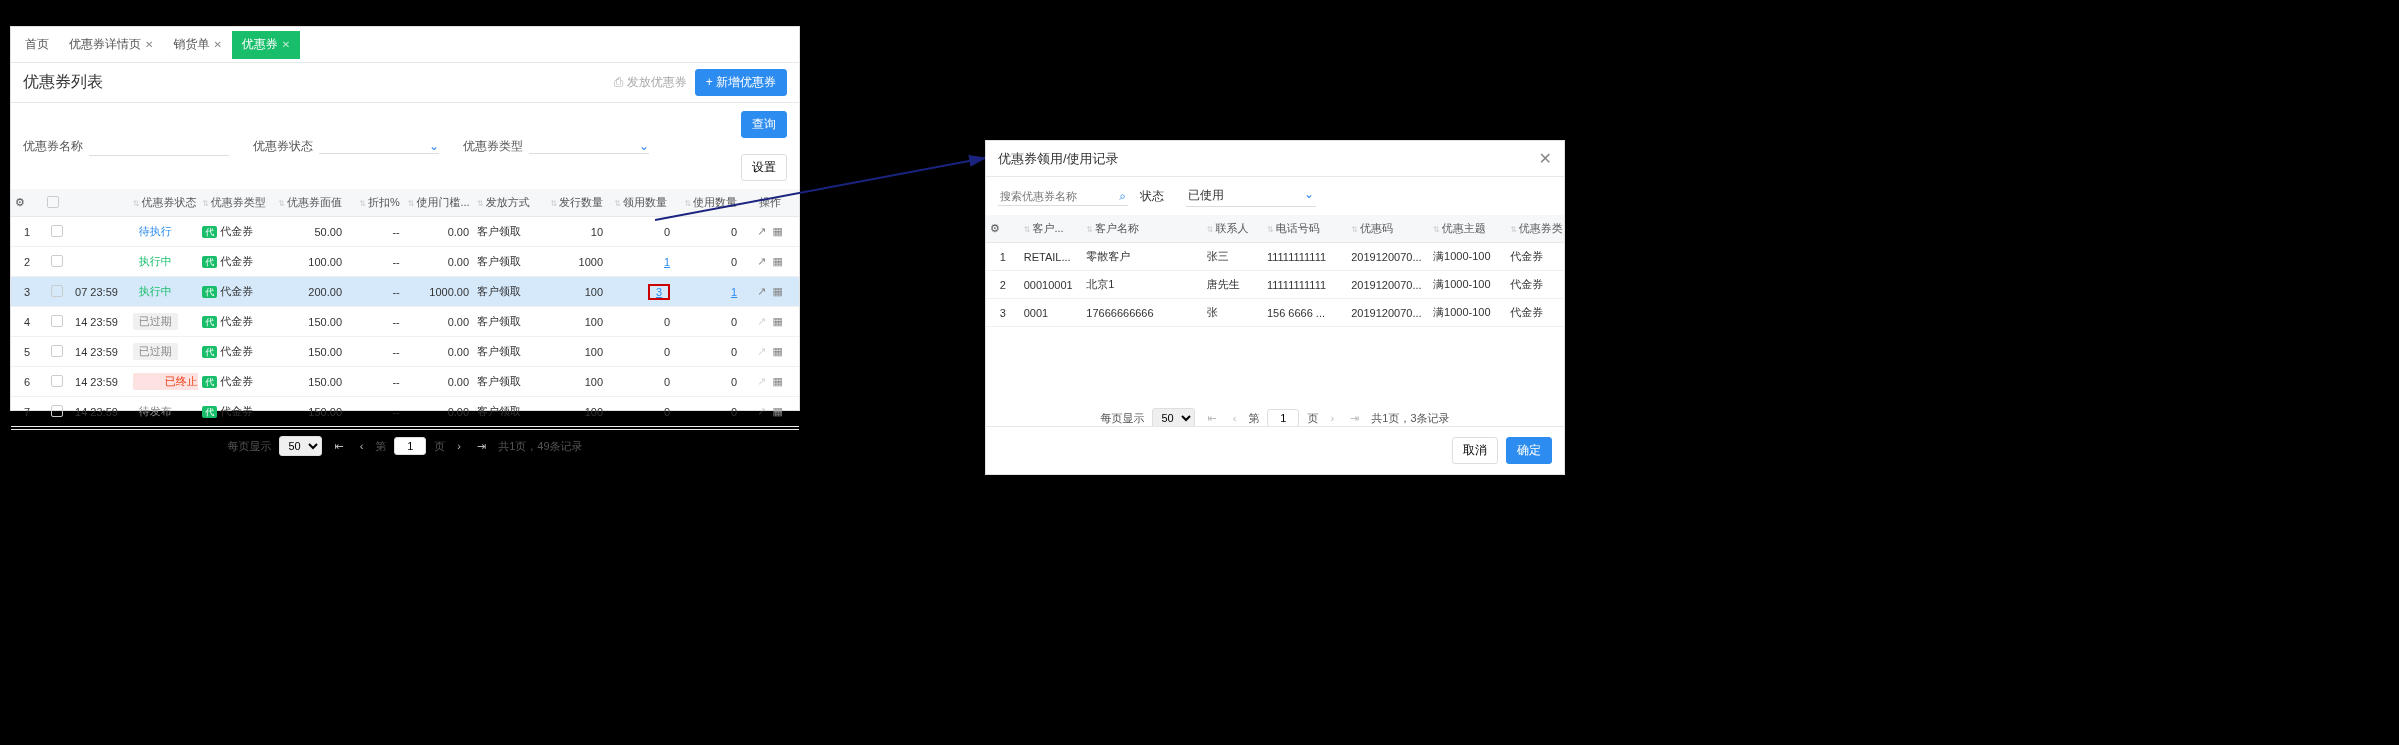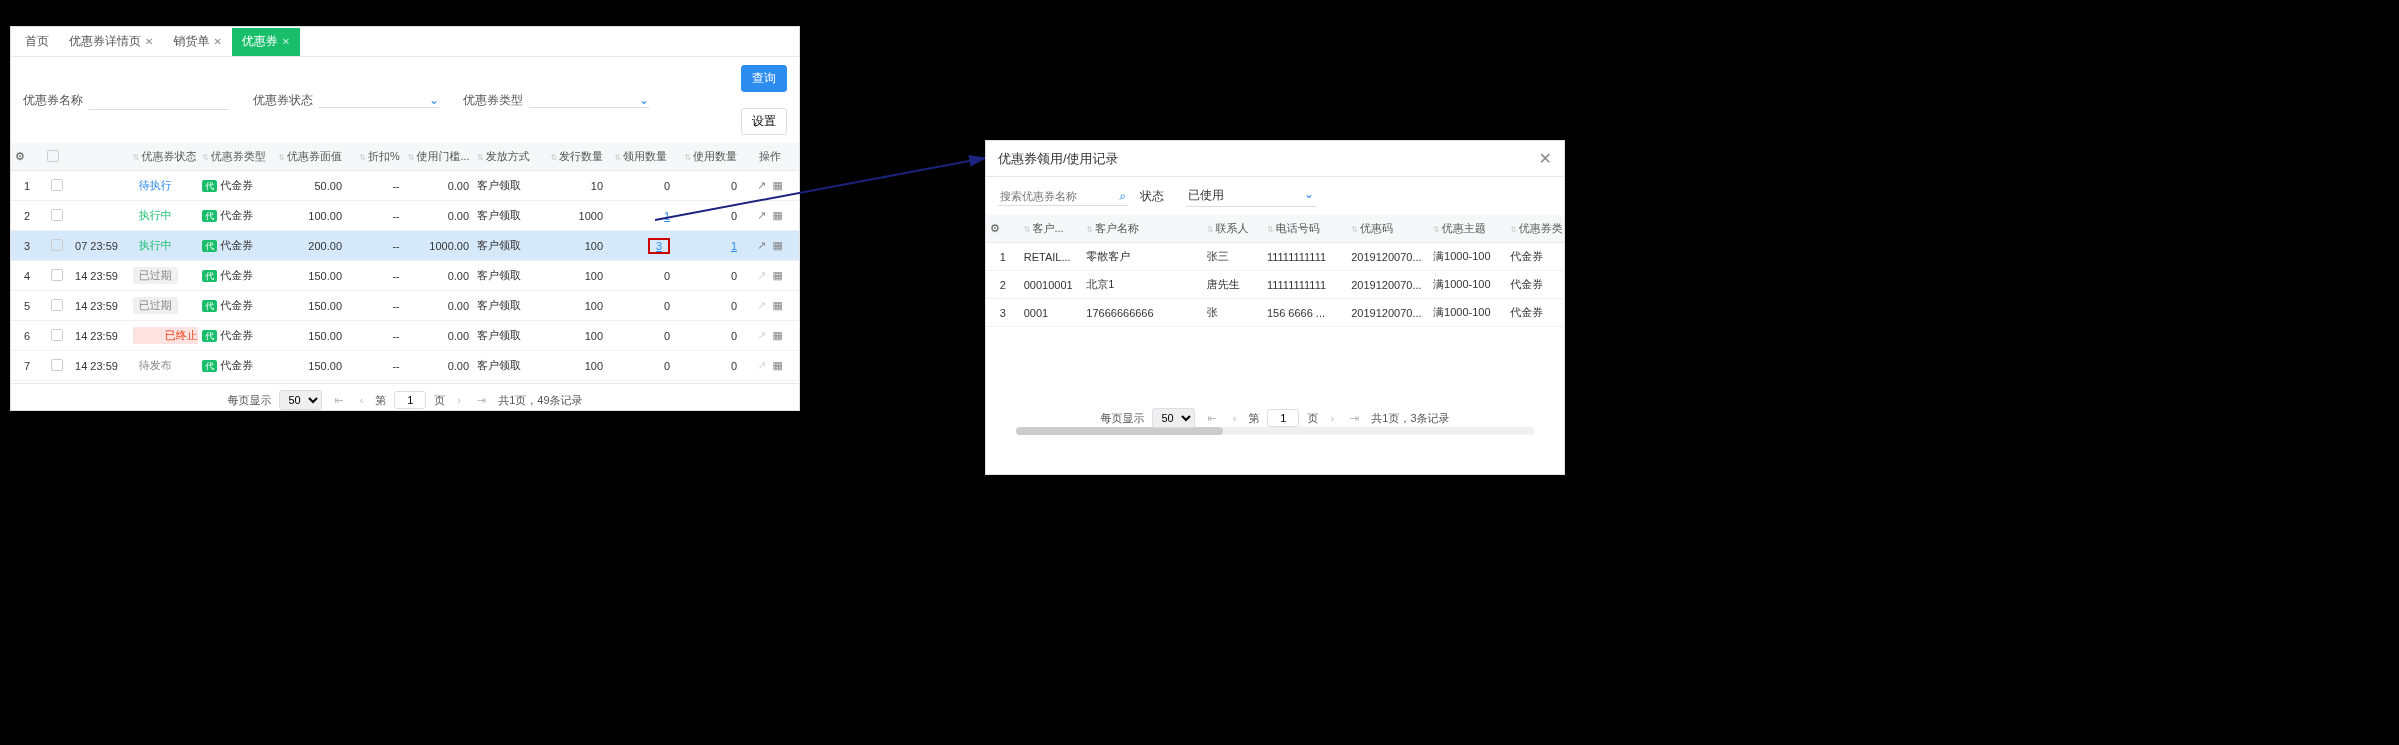--- a/index.html
+++ b/index.html
@@ -3,21 +3,21 @@
 <meta charset="utf-8">
 <style>
 * { margin: 0; padding: 0; box-sizing: border-box; font-family: -apple-system, "Microsoft YaHei", sans-serif; }
 body { background: #000; width: 2399px; height: 745px; position: relative; font-size: 12px; color: #333; }
 
 .panel { background: #fff; position: absolute; border: 1px solid #e0e0e0; }
 .left-panel { left: 10px; top: 26px; width: 790px; height: 385px; }
 .right-panel { left: 985px; top: 140px; width: 580px; height: 335px; }
 
 
-.tabs { display: flex; align-items: center; height: 30px; border-bottom: 1px solid #e8e8e8; padding-left: 4px; }
+.tabs { display: flex; align-items: center; height: 36px; border-bottom: 1px solid #e8e8e8; padding-left: 4px; }
 .tab { padding: 0 10px; height: 28px; display: flex; align-items: center; gap: 4px; font-size: 12px; cursor: pointer; color: #555; }
 .tab.active { background: #19be6b; color: #fff; }
 .tab-close { font-size: 10px; opacity: .7; }
 
 
 .titlebar { display: flex; align-items: center; justify-content: space-between; height: 40px; padding: 0 12px; border-bottom: 1px solid #e8e8e8; }
 .page-title { font-size: 16px; font-weight: 500; }
 .title-actions { display: flex; gap: 8px; align-items: center; }
 .btn { border: 1px solid #dcdee2; border-radius: 3px; padding: 4px 10px; font-size: 12px; background: #fff; cursor: pointer; }
 .btn-primary { background: #2d8cf0; border-color: #2d8cf0; color: #fff; }
@@ -98,20 +98,27 @@
       <div class="tab">
         <span>销货单</span>
         <span class="tab-close">✕</span>
       </div>
       <div class="tab active">
         <span>优惠券</span>
         <span class="tab-close">✕</span>
       </div>
     </div>
 
+  <div class="titlebar">
+    <div class="page-title">优惠券列表</div>
+    <div class="title-actions">
+      <span class="btn-text">⎙ <span>发放优惠券</span></span>
+      <button class="btn btn-primary">+ 新增优惠券</button>
+    </div>
+  </div>
 
   <div class="filters">
     <div class="filter-item">
       <span>优惠券名称</span>
       <input class="filter-input" style="">
     </div>
     <div class="filter-item">
       <span>优惠券状态</span>
       <div class="filter-select">
           <span>⌄</span>
@@ -374,13 +381,17 @@
     <span class="pg-btn">⇤</span>
     <span class="pg-btn">‹</span>
     <span>第</span>
     <input value="1" style="">
     <span>页</span>
     <span class="pg-btn">›</span>
     <span class="pg-btn">⇥</span>
     <span>共1页，3条记录</span>
   </div>
 
+  <div class="modal-foot">
+    <button class="btn">取消</button>
+    <button class="btn btn-primary">确定</button>
+  </div>
 </div>
 
 </body></html>

